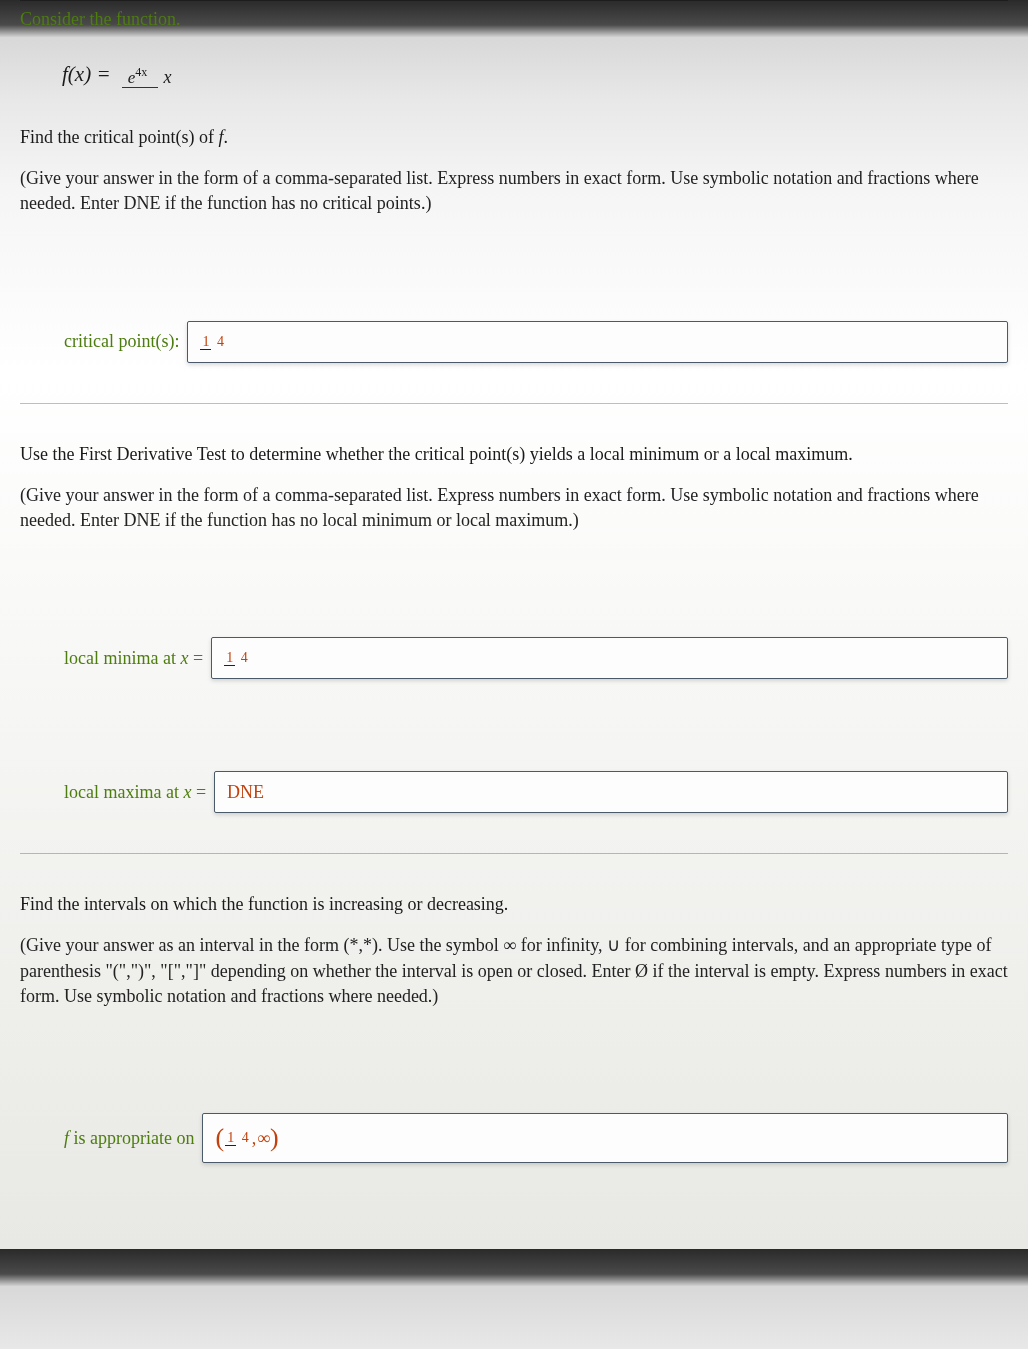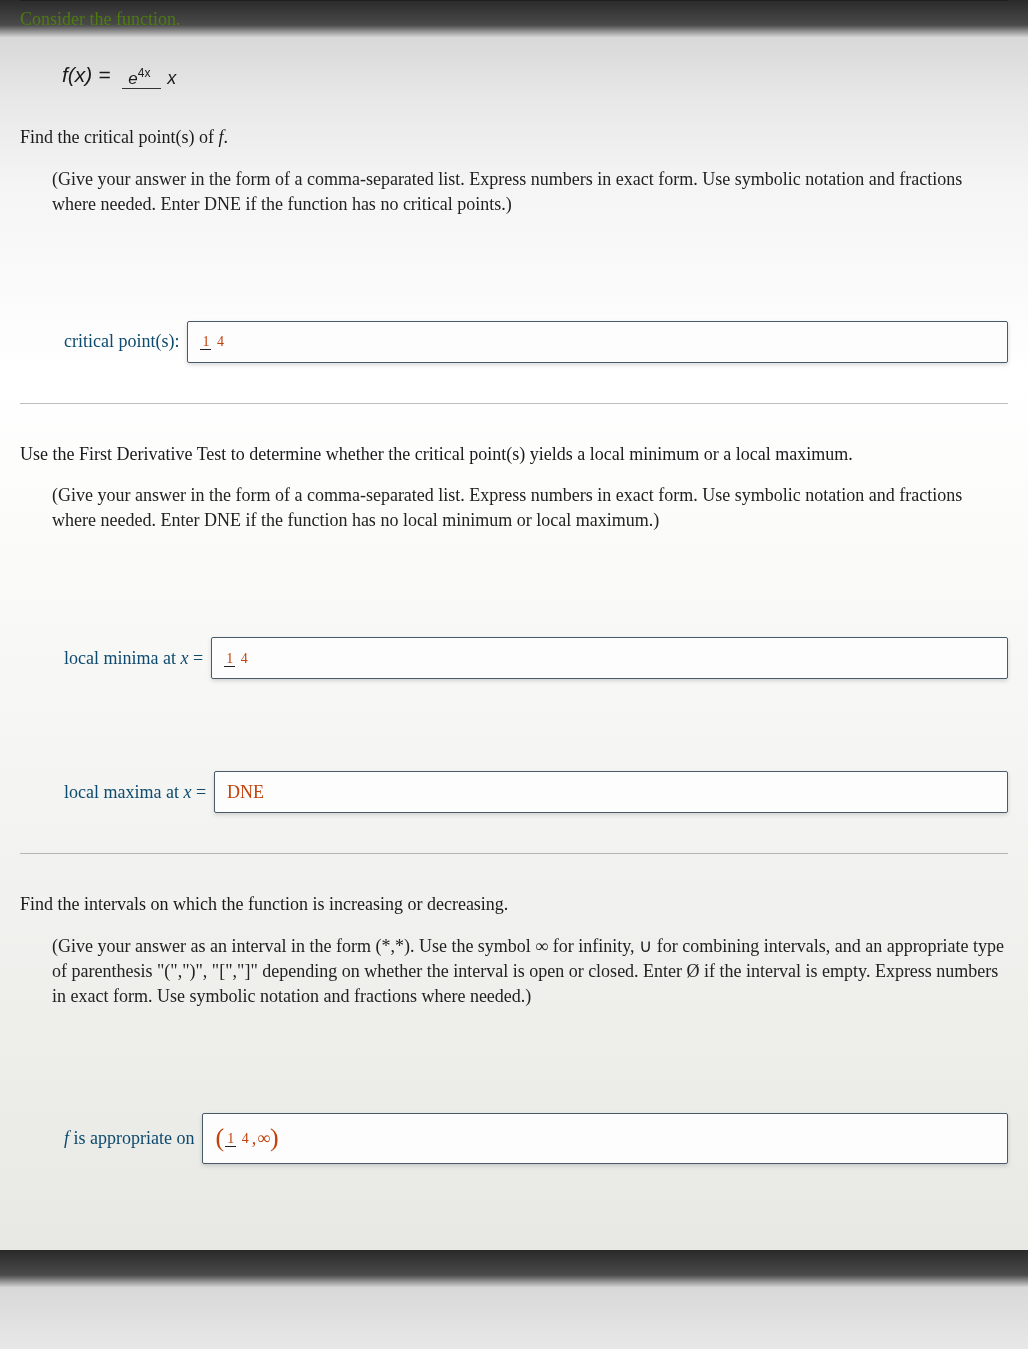--- a/index.html
+++ b/index.html
@@ -18,21 +18,21 @@
     .container {
       padding: 0 20px 30px 20px;
     }
     .intro-line {
       padding: 6px 0 10px 0;
       color: #4d7c0f;
       border-top: 1px solid rgba(0,0,0,0.3);
     }
     .func {
       padding: 18px 0 18px 42px;
-      font-family: Liberation Sans, sans-serif;
+      font-family: Liberation Serif, serif;
       font-style: italic;
       font-size: 21px;
     }
     .func .frac {
       display: inline-block;
       vertical-align: middle;
       text-align: center;
       margin-left: 6px;
     }
     .func .frac .num {
@@ -47,31 +47,30 @@
     .func sup {
       font-size: 12px;
       font-style: normal;
     }
     .prompt {
       padding: 8px 0 12px 0;
     }
     .hint {
       padding: 4px 0 18px 0;
       color: #222;
-      margin-left: 32px;
     }
     .answer-row {
       display: flex;
       align-items: center;
       padding: 10px 0 10px 44px;
       margin: 26px 0;
     }
     .answer-label {
       font-family: Georgia, serif;
-      color: #0c4a6e;
+      color: #4d7c0f;
       white-space: nowrap;
       margin-right: 8px;
     }
     .mathit {
       font-style: italic;
       font-family: 'Times New Roman', serif;
     }
     .input-box {
       flex: 1;
       min-height: 42px;

